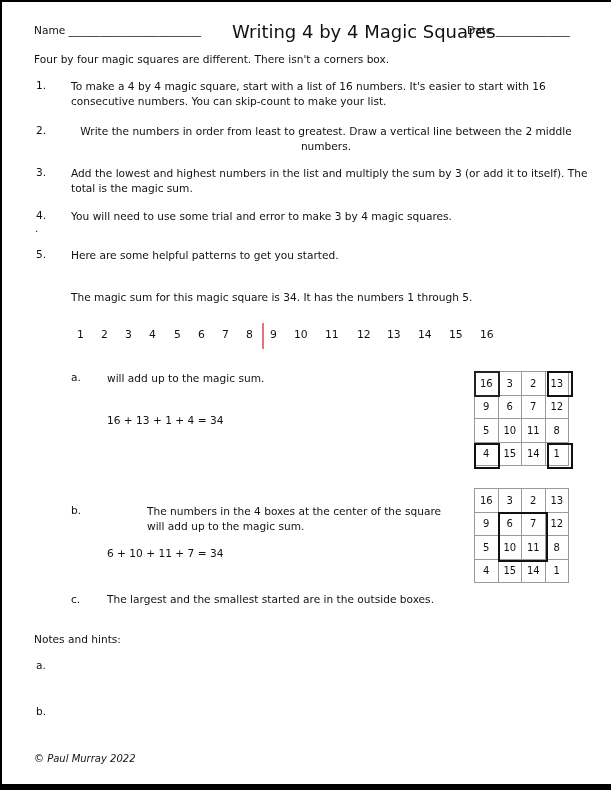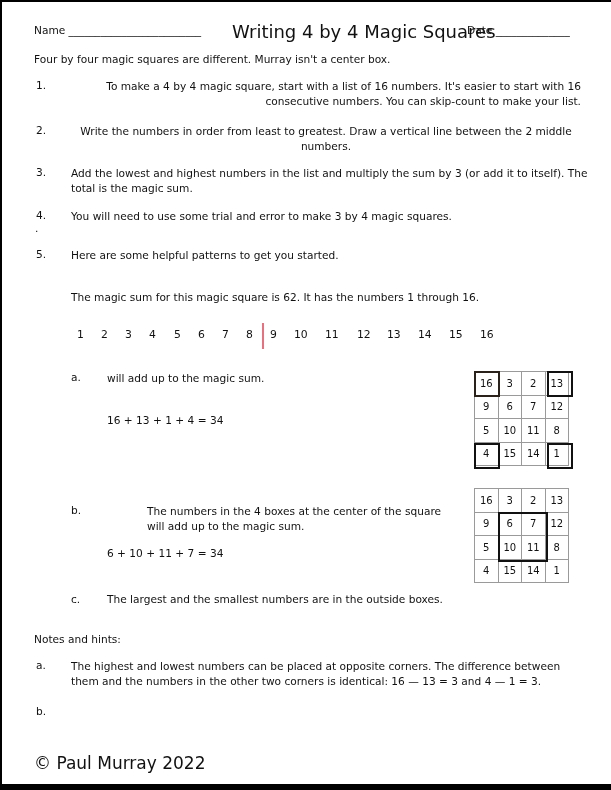--- a/index.html
+++ b/index.html
@@ -26,41 +26,41 @@
   </style>
 </head>
 <body>
 
 <div class="page">
 
   <div class="abs hdr" style="left:32px; top:22px;">Name _________________________</div>
   <div class="abs title" style="left:230px; top:19px;">Writing 4 by 4 Magic Squares</div>
   <div class="abs hdr" style="left:465px; top:22px;">Date ______________</div>
 
-  <div class="abs" style="left:32px; top:51px;">Four by four magic squares are different.  Murray isn't a center box.</div>
+  <div class="abs" style="left:32px; top:51px;">Four by four magic squares are different.  There isn't a corners box.</div>
 
   <div>
     <div class="num" style="left:34px; top:77px;">1.</div>
-    <div class="txt" style="left:69px; top:77px; width:510px;text-align:right;">To make a 4 by 4 magic square, start with a list of 16 numbers.  It's easier to start with 16 consecutive numbers.  You  can skip-count to make your list.</div>
+    <div class="txt" style="left:69px; top:77px; width:510px;">To make a 4 by 4 magic square, start with a list of 16 numbers.  It's easier to start with 16 consecutive numbers.  You  can skip-count to make your list.</div>
 
     <div class="num" style="left:34px; top:122px;">2.</div>
     <div class="txt" style="left:69px; top:122px; width:510px;text-align:center;">Write the numbers in order from least to greatest.  Draw a vertical line between the 2 middle numbers.</div>
 
     <div class="num" style="left:34px; top:164px;">3.</div>
     <div class="txt" style="left:69px; top:164px; width:520px;">Add the lowest and highest numbers in the list and multiply the sum by 3 (or add it to itself).  The total is the magic sum.</div>
 
     <div class="num" style="left:34px; top:207px;">4.</div>
     <div class="txt" style="left:69px; top:207px; width:510px;">You will need to use some trial and error to make 3 by 4 magic squares.</div>
     <div class="abs" style="left:33px; top:220px;">.</div>
 
     <div class="num" style="left:34px; top:246px;">5.</div>
     <div class="txt" style="left:69px; top:246px; width:510px;">Here are some helpful patterns to get you started.</div>
   </div>
 
-  <div class="abs" style="left:69px; top:289px;">The magic sum for this magic square is 62.   It has the numbers 1 through 16.</div>
+  <div class="abs" style="left:69px; top:289px;">The magic sum for this magic square is 34.   It has the numbers 1 through 5.</div>
 
   <div class="abs numline" style="left:0; top:326px; width:600px; height:20px;">
     <span style="left:75px;">1</span>
     <span style="left:99px;">2</span>
     <span style="left:123px;">3</span>
     <span style="left:147px;">4</span>
     <span style="left:172px;">5</span>
     <span style="left:196px;">6</span>
     <span style="left:220px;">7</span>
     <span style="left:244px;">8</span>
@@ -145,23 +145,22 @@
       <td>4</td>
       <td>15</td>
       <td>14</td>
       <td>1</td>
     </tr>
   </tbody>
     </table>
   <div class="hl" style="left:496px; top:510px; width:50px; height:50px;"></div>
 
   <div class="num" style="left:69px; top:591px;">c.</div>
-  <div class="abs" style="left:105px; top:591px;">The largest and the smallest numbers are in the outside boxes.</div>
+  <div class="abs" style="left:105px; top:591px;">The largest and the smallest started are in the outside boxes.</div>
 
   <div class="abs" style="left:32px; top:631px;">Notes and hints:</div>
 
   <div class="num" style="left:34px; top:657px;">a.</div>
-  <div class="txt" style="left:69px; top:657px; width:512px;">The highest and lowest numbers can be placed at opposite corners.  The difference between them and the numbers in the other two corners is identical:  16 — 13  =  3   and   4 — 1  =  3.</div>
 
   <div class="num" style="left:34px; top:703px;">b.</div>
 
-  <div class="abs" style="left:32px; top:751px; font-size:17px;">©  Paul Murray  2022</div>
+  <div class="abs" style="left:32px; top:751px; font-size:10px;font-style:italic;">©  Paul Murray  2022</div>
 </div>
 
 </body></html>

